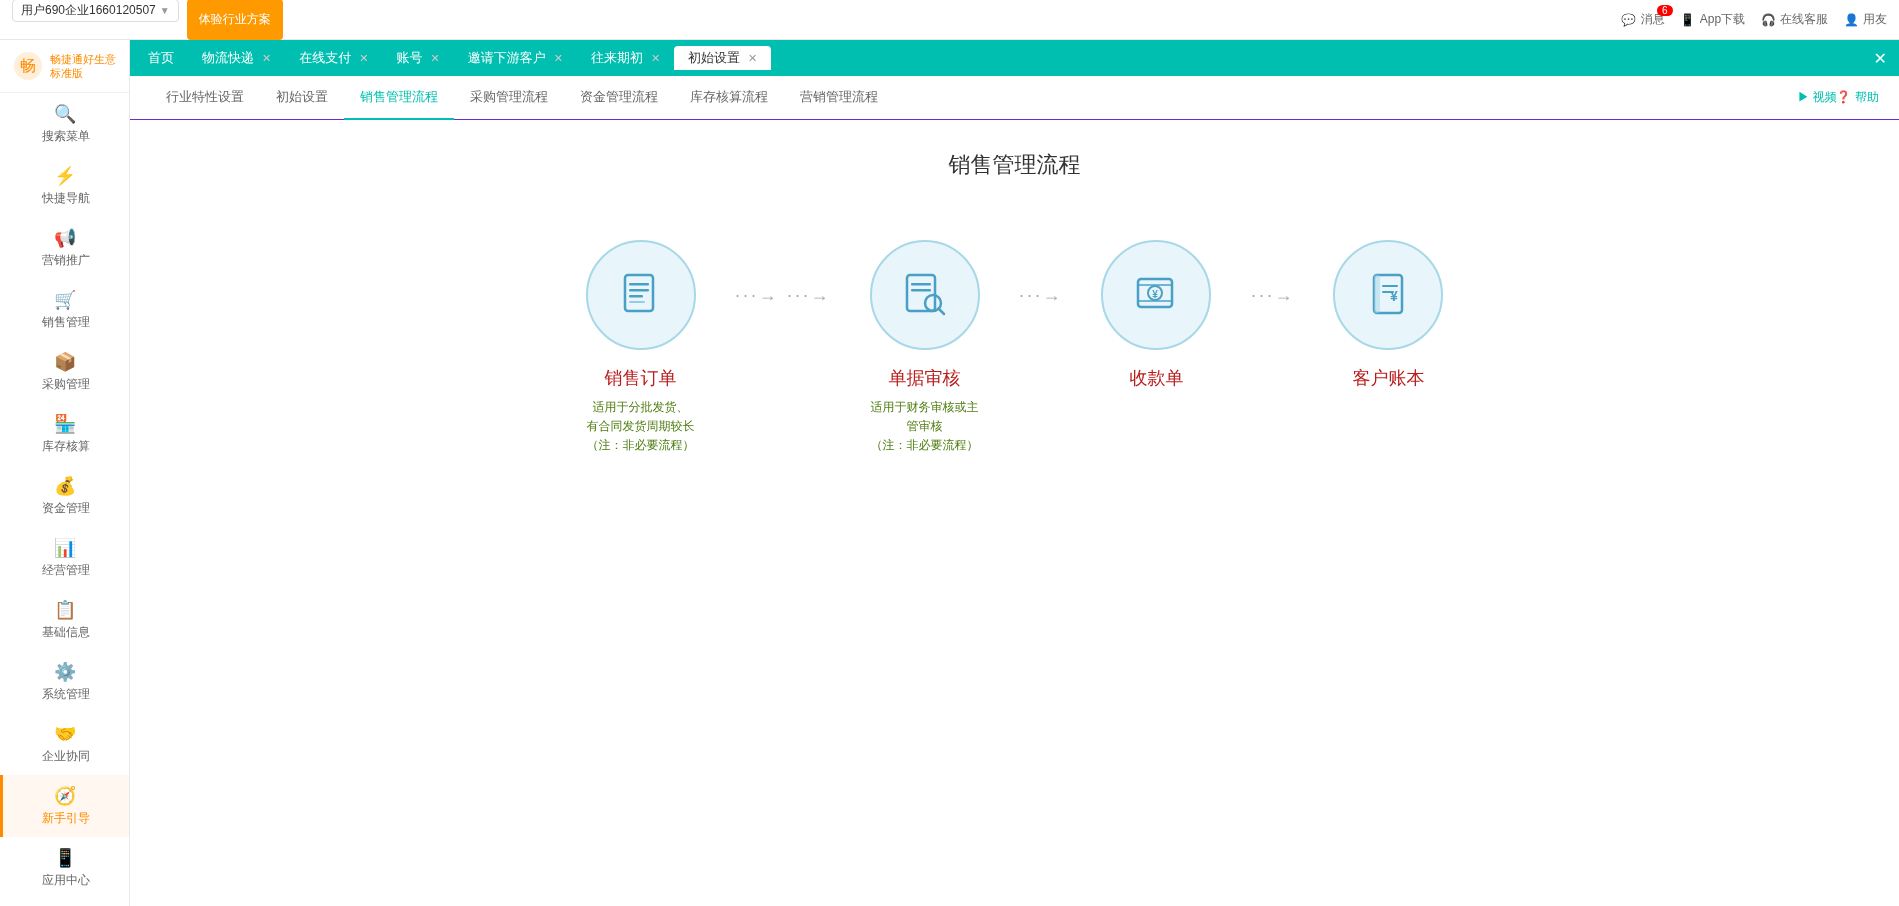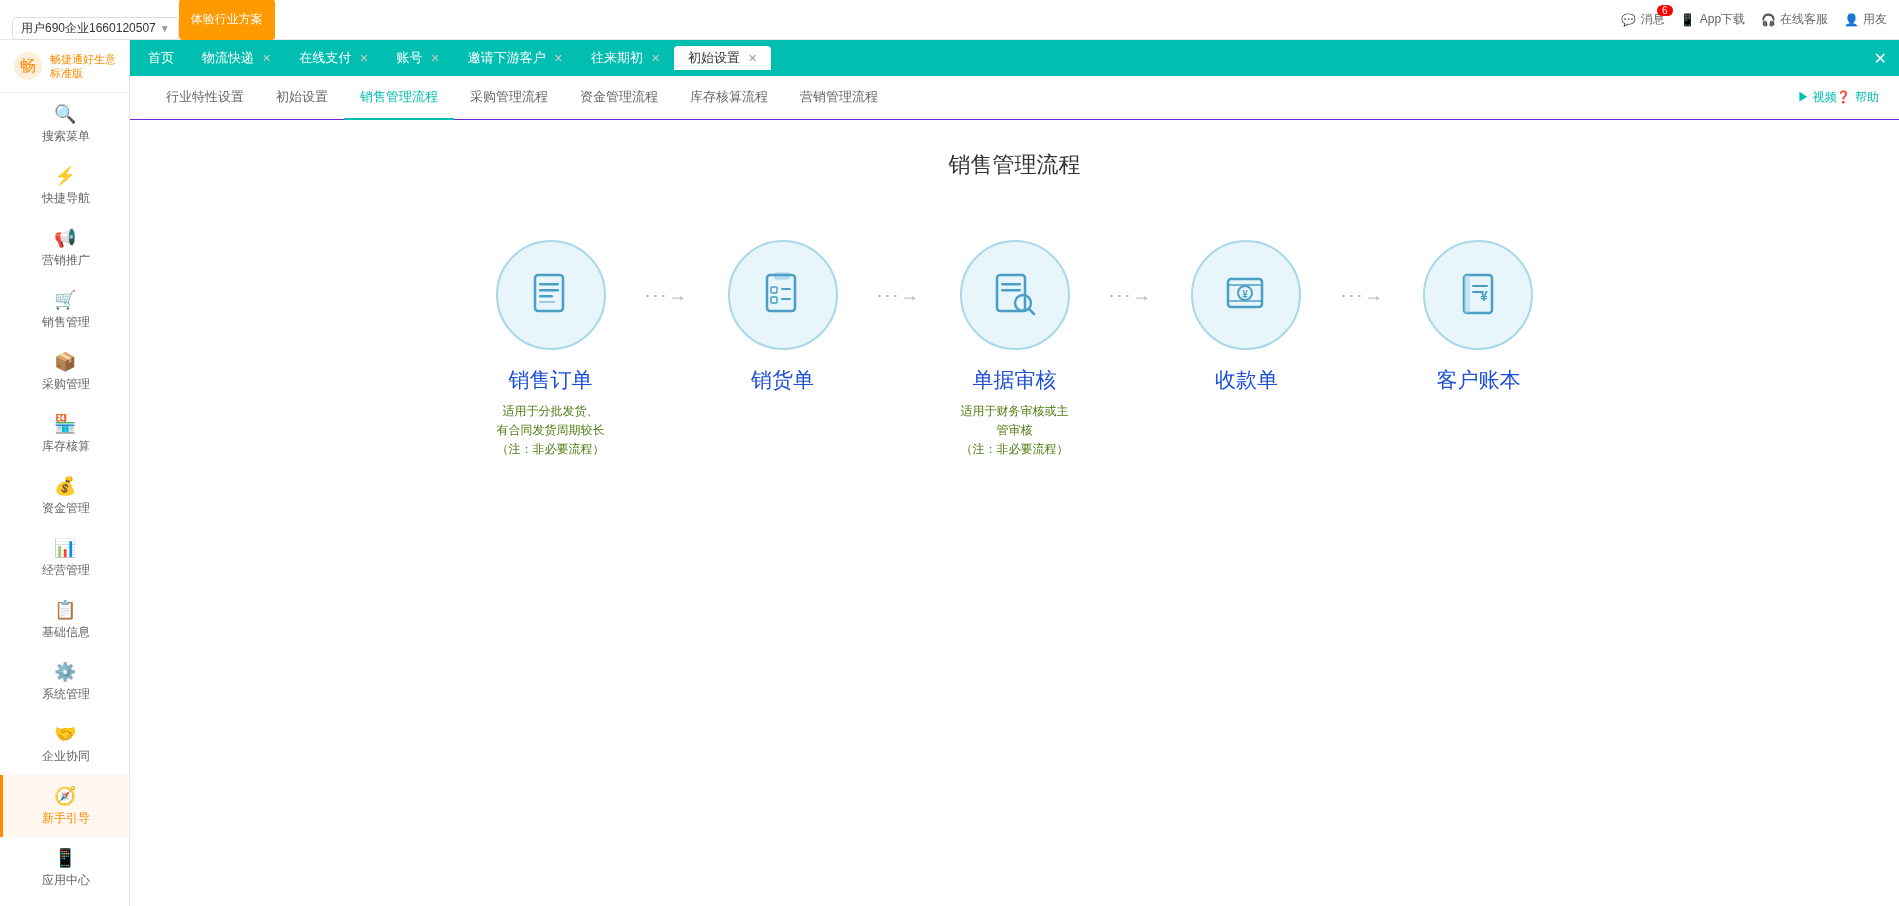--- a/index.html
+++ b/index.html
@@ -4,21 +4,21 @@
   <style>
     * { margin: 0; padding: 0; box-sizing: border-box; }
     body { font-family: 'Microsoft YaHei', Arial, sans-serif; font-size: 13px; background: #f5f5f5; color: #333; width: 1899px; min-height: 906px; }
 
     
     .top-bar {
       display: flex; align-items: center; justify-content: space-between;
       background: #fff; height: 40px; padding: 0 12px;
       border-bottom: 1px solid #e8e8e8;
     }
-    .top-bar-left { display: flex; align-items: flex-end; }
+    .top-bar-left { display: flex; align-items: flex-start; gap: 8px; }
     .user-select {
       display: flex; align-items: center; gap: 4px;
       border: 1px solid #ddd; border-radius: 4px; padding: 2px 8px;
       font-size: 12px; color: #333; cursor: pointer; background: #fff;
     }
     .user-select .arrow { color: #999; font-size: 10px; }
     .trial-btn {
       background: #f90; color: #fff; border: none; border-radius: 4px;
       padding: 12px 12px; font-size: 12px; cursor: pointer;
     }
@@ -90,21 +90,21 @@
 
     
     .flow-diagram { display: flex; align-items: flex-start; justify-content: center; gap: 0; }
     .flow-item { display: flex; flex-direction: column; align-items: center; width: 180px; }
     .flow-circle {
       width: 110px; height: 110px; border-radius: 50%;
       border: 2px solid #a8d8e8; background: #e8f5fb;
       display: flex; align-items: center; justify-content: center;
       font-size: 36px; color: #4a9fc5; margin-bottom: 16px;
     }
-    .flow-item-name { font-size: 21px; color: #1d4ed8; margin-bottom: 8px; font-weight: 500; }
+    .flow-item-name { font-size: 18px; color: #b91c1c; margin-bottom: 8px; font-weight: 500; }
     .flow-item-desc { font-size: 12px; color: #4d7c0f; text-align: center; line-height: 1.6; }
     .flow-arrow {
       display: flex; align-items: center; margin-top: 45px;
       color: #aaa; font-size: 18px; letter-spacing: 2px; padding: 0 4px;
     }
   </style>
 </head>
 <body>
 
 <div class="top-bar">
@@ -282,34 +282,20 @@
     <rect x="12" y="24" width="14" height="2.5" rx="1" fill="#4a9fc5"></rect>
     <rect x="12" y="30" width="16" height="2" rx="1" fill="#4a9fc5" opacity="0.5"></rect>
   </svg>
               </div>
               <div class="flow-item-name">销售订单</div>
               <div class="flow-item-desc">适用于分批发货、<br>有合同发货周期较长<br>（注：非必要流程）</div>
             </div>
             <div class="flow-arrow">
               <span>···→</span>
             </div>
-            <div class="flow-item">
-              <div class="flow-circle">
-                <svg width="48" height="48" viewBox="0 0 48 48" fill="none">
-    <rect x="8" y="4" width="28" height="36" rx="3" stroke="#4a9fc5" stroke-width="2.5" fill="none"></rect>
-    <rect x="16" y="2" width="14" height="6" rx="2" fill="#4a9fc5" opacity="0.3" stroke="#4a9fc5" stroke-width="1.5"></rect>
-    <rect x="12" y="16" width="6" height="6" rx="1" fill="none" stroke="#4a9fc5" stroke-width="1.5"></rect>
-    <rect x="22" y="17" width="10" height="2" rx="1" fill="#4a9fc5"></rect>
-    <rect x="12" y="26" width="6" height="6" rx="1" fill="none" stroke="#4a9fc5" stroke-width="1.5"></rect>
-    <rect x="22" y="27" width="10" height="2" rx="1" fill="#4a9fc5"></rect>
-  </svg>
-              </div>
-              <div class="flow-item-name">销货单</div>
-              <div class="flow-item-desc"></div>
-            </div>
             <div class="flow-arrow">
               <span>···→</span>
             </div>
             <div class="flow-item">
               <div class="flow-circle">
                 <svg width="48" height="48" viewBox="0 0 48 48" fill="none">
     <rect x="6" y="4" width="28" height="36" rx="3" stroke="#4a9fc5" stroke-width="2.5" fill="none"></rect>
     <rect x="10" y="12" width="20" height="2.5" rx="1" fill="#4a9fc5"></rect>
     <rect x="10" y="18" width="20" height="2.5" rx="1" fill="#4a9fc5"></rect>
     <circle cx="32" cy="32" r="8" stroke="#4a9fc5" stroke-width="2.5" fill="none"></circle>

